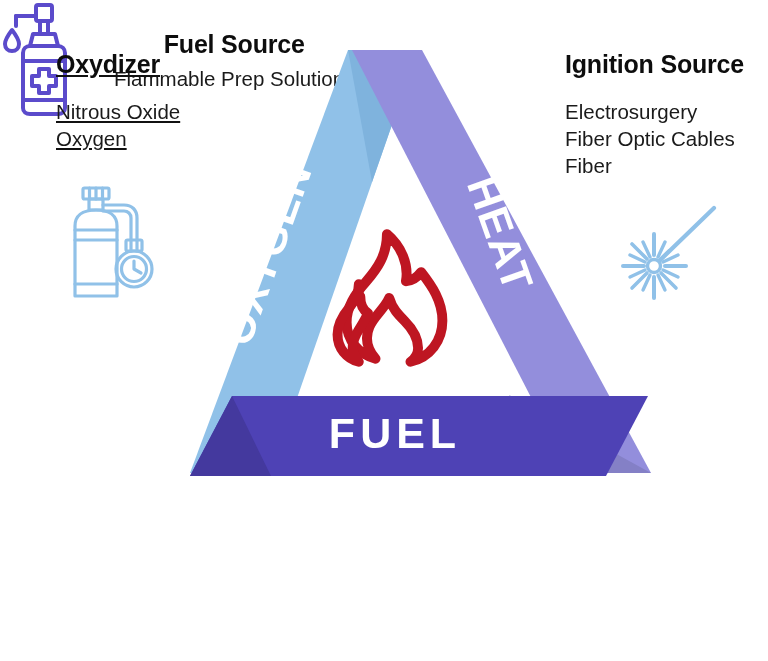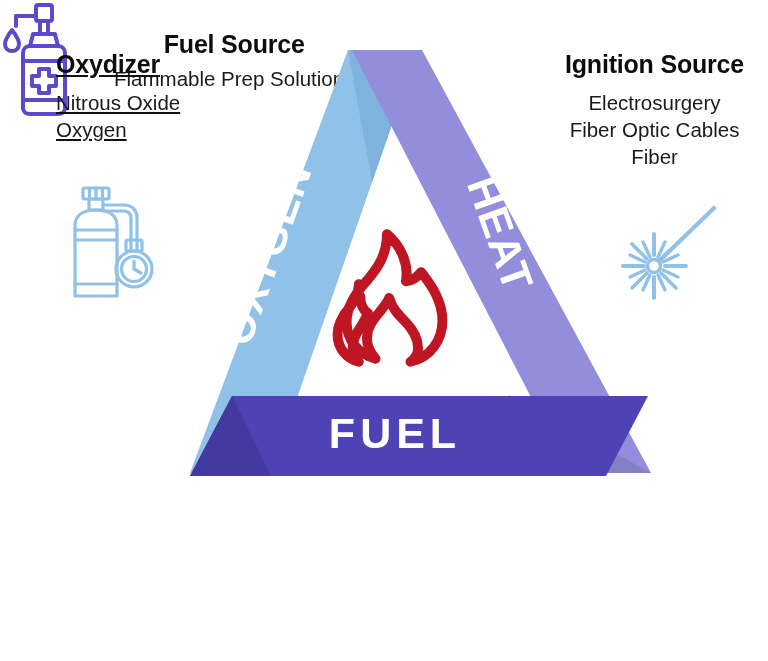--- a/index.html
+++ b/index.html
@@ -40,34 +40,34 @@
     font-size: 25px;
     letter-spacing: -0.2px;
     color: #0d0d0d;
     line-height: 1.18;
     white-space: nowrap;
   }
   .label-list {
     font-size: 20.5px;
     color: #1a1a1a;
     line-height: 1.33;
-    margin-top: 9px;
+    margin-top: 18px;
   }
   .label-list div { white-space: nowrap; }
 
   #oxidizer-block {
     left: 56px;
     top: 50px;
     text-align: left;
     text-decoration: underline;
   }
   #ignition-block {
     right: 24px;
     top: 50px;
-    text-align: center;
+    text-align: left;
   }
 
   
   #fuel-block {
     left: 186px;
     top: 522px;
     display: flex;
     align-items: center;
     gap: 22px;
   }

